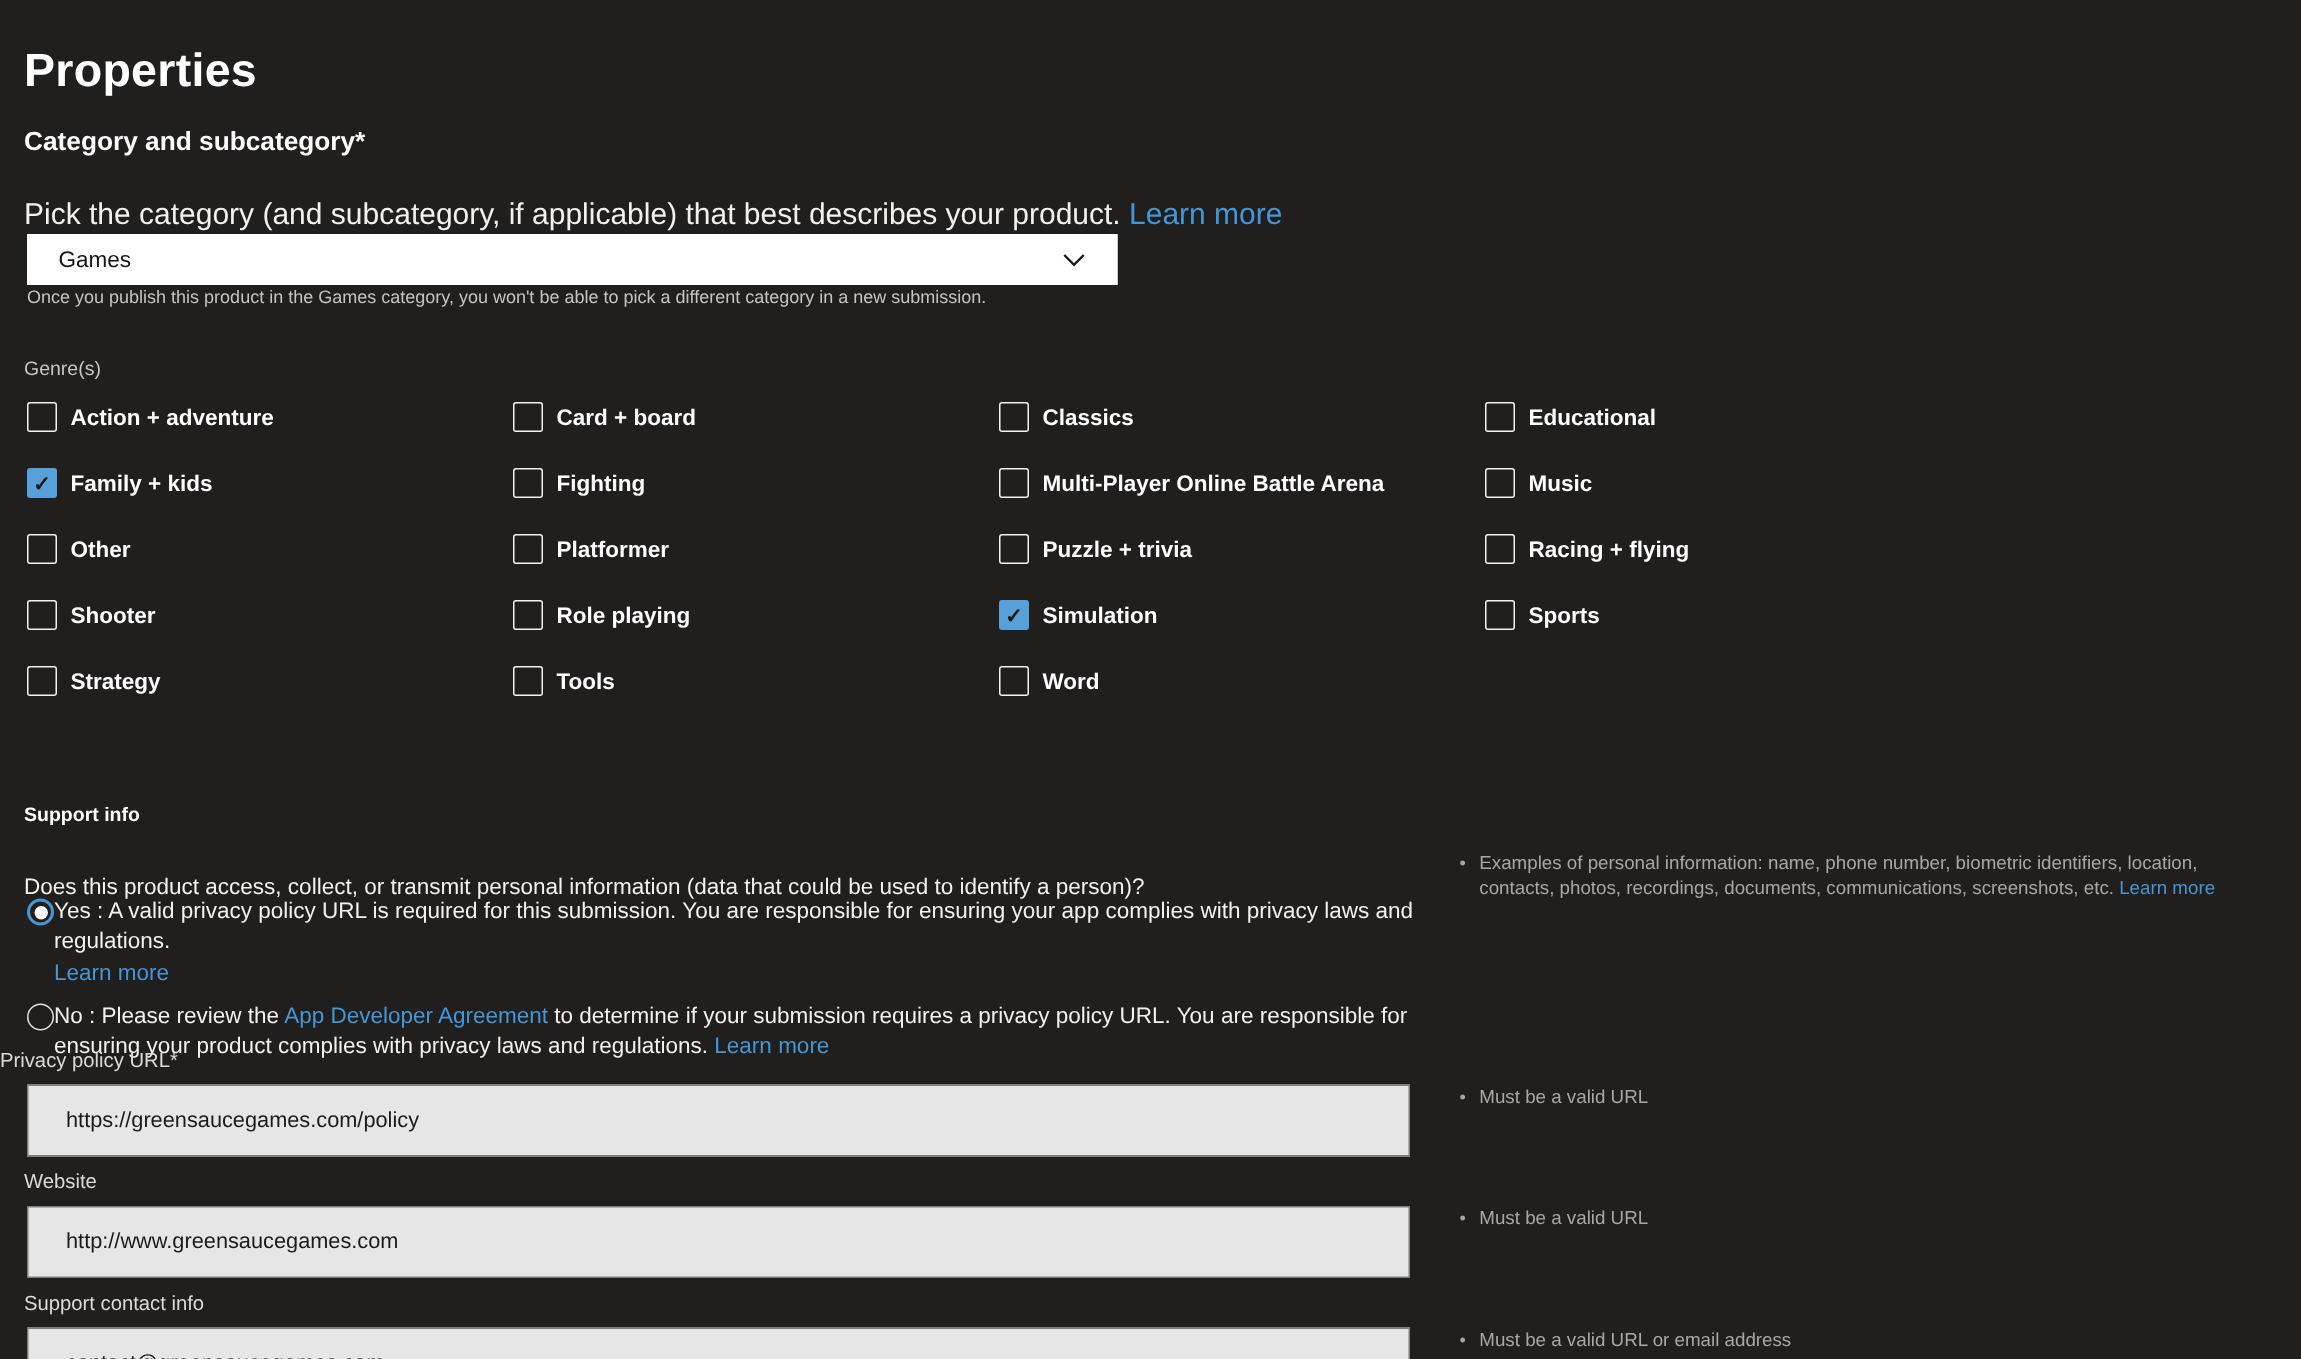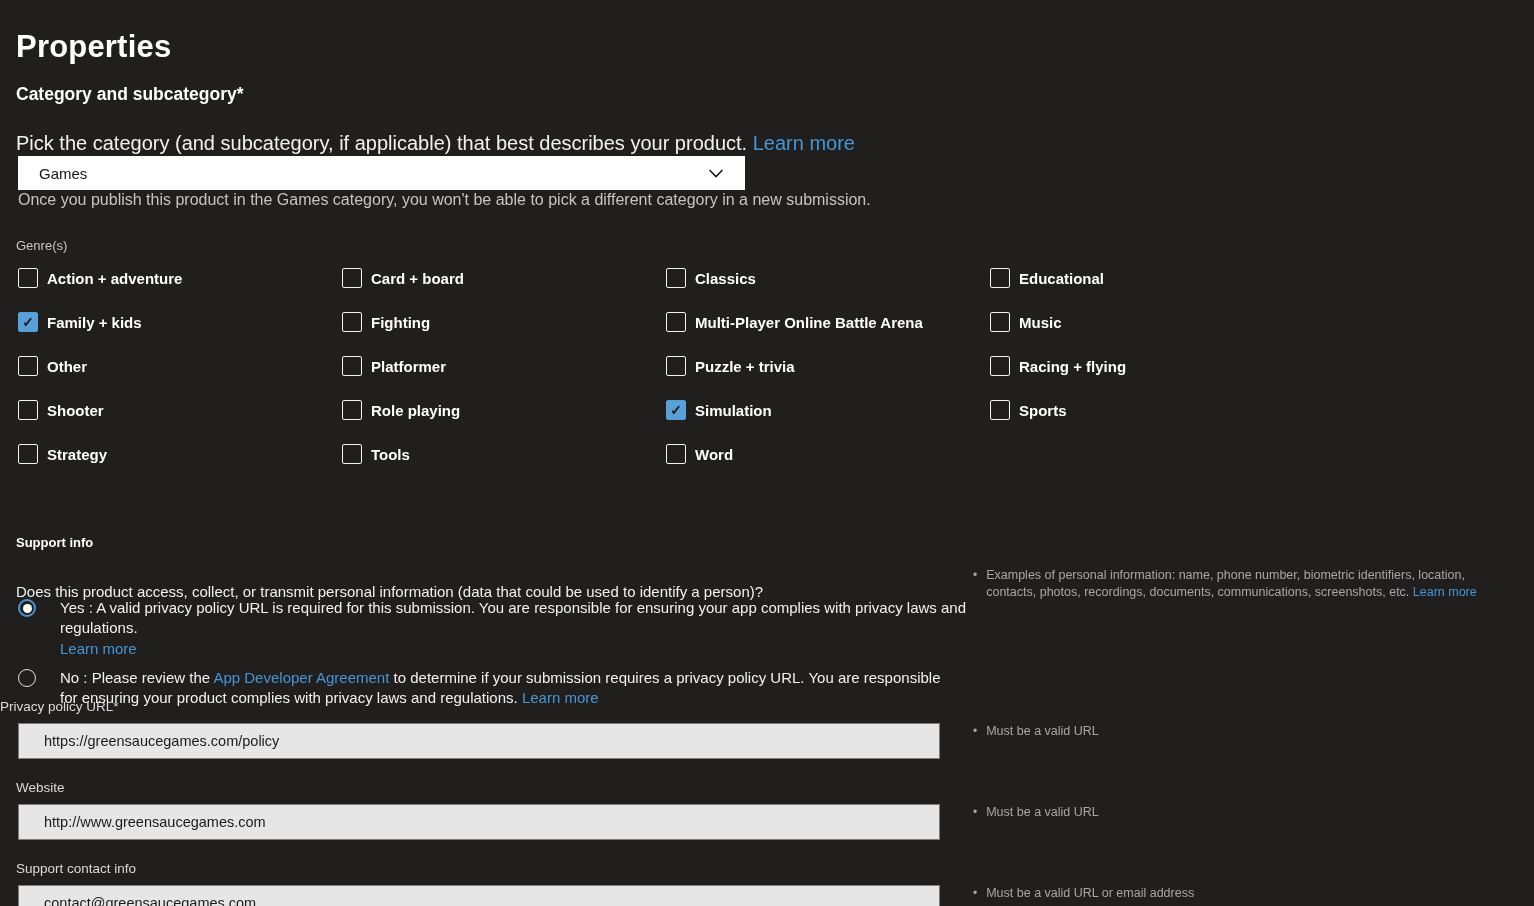--- a/index.html
+++ b/index.html
@@ -15,60 +15,60 @@
   .section-heading{left:16px;top:69px;font-size:17.5px;font-weight:700;}
   .section-desc{left:16px;top:112px;font-size:20px;color:#f2f1f0;}
   
   .dropdown{
     left:18px;top:156px;width:727px;height:34px;background:#ffffff;
     display:flex;align-items:center;box-sizing:border-box;
     padding:0 20px;cursor:pointer;border:1px solid #ffffff;
   }
   .dropdown .value{color:#161514;font-size:15px;}
   .dropdown .chev{margin-left:auto;display:flex;align-items:center;}
-  .helper{left:18px;top:191px;font-size:16px;color:#c6c4c2;}
+  .helper{left:18px;top:191px;font-size:12px;color:#c6c4c2;}
   .genre-label{left:16px;top:238px;font-size:13px;color:#c8c6c4;}
   
   .genre-grid{
     left:18px;top:268px;display:grid;
     grid-template-columns:324px 324px 324px 324px;
     grid-auto-rows:20px;row-gap:24px;
   }
   .genre-item{display:flex;align-items:center;cursor:pointer;}
   .cbox{
     width:18px;height:18px;border:1px solid #f3f2f1;border-radius:2px;
     display:flex;align-items:center;justify-content:center;flex-shrink:0;
     background:transparent;
   }
   .cbox.checked{background:#57a0d8;border-color:#57a0d8;}
   .cbox .mark{font-size:14px;line-height:1;color:#1b1a19;font-weight:700;}
   .genre-item .glabel{margin-left:9px;font-size:15px;font-weight:700;color:#ffffff;}
   
   .support-heading{left:16px;top:524px;font-size:13px;font-weight:700;}
   .question{left:16px;top:568px;font-size:15px;color:#f2f1f0;}
-  .radio-option{display:flex;gap:24px;cursor:pointer;}
+  .radio-option{display:flex;gap:0;cursor:pointer;}
   .radio-yes{left:18px;top:598px;width:950px;}
   .radio-no{left:18px;top:668px;width:930px;justify-content:center;}
   .rcircle{
     width:18px;height:18px;border-radius:50%;flex-shrink:0;margin-top:1px;
     border:1px solid #e3e1df;display:flex;align-items:center;justify-content:center;
     background:transparent;box-sizing:border-box;
   }
   .radio-option.selected .rcircle{border:2px solid #4a94d4;}
   .rdot{width:9px;height:9px;border-radius:50%;background:#ffffff;display:none;}
   .radio-option.selected .rdot{display:block;}
   .rtext{font-size:15px;line-height:20px;color:#f2f1f0;}
   .rtext .block-link{display:block;margin-top:1px;}
   
   .field-label{font-size:13.5px;color:#dcdad8;}
   .fl-1{left:0;top:699px;}
   .fl-2{left:16px;top:780px;}
   .fl-3{left:16px;top:861px;}
   .tinput{
-    position:absolute;left:18px;width:922px;height:36px;box-sizing:border-box;
+    position:absolute;left:18px;width:922px;height:48px;box-sizing:border-box;
     background:#e7e6e6;border:1px solid #7e7c7a;color:#1b1b1b;
     font-size:14.5px;font-family:"Liberation Sans",sans-serif;
     padding:0 12px 0 25px;outline:none;
   }
   .ti-1{top:723px;}
   .ti-2{top:804px;}
   .ti-3{top:885px;}
   
   .hint{display:flex;gap:9px;color:#a9a7a5;font-size:12.5px;line-height:1.35;}
   .hint .bullet{flex-shrink:0;color:#a9a7a5;font-size:12px;line-height:1.4;}

